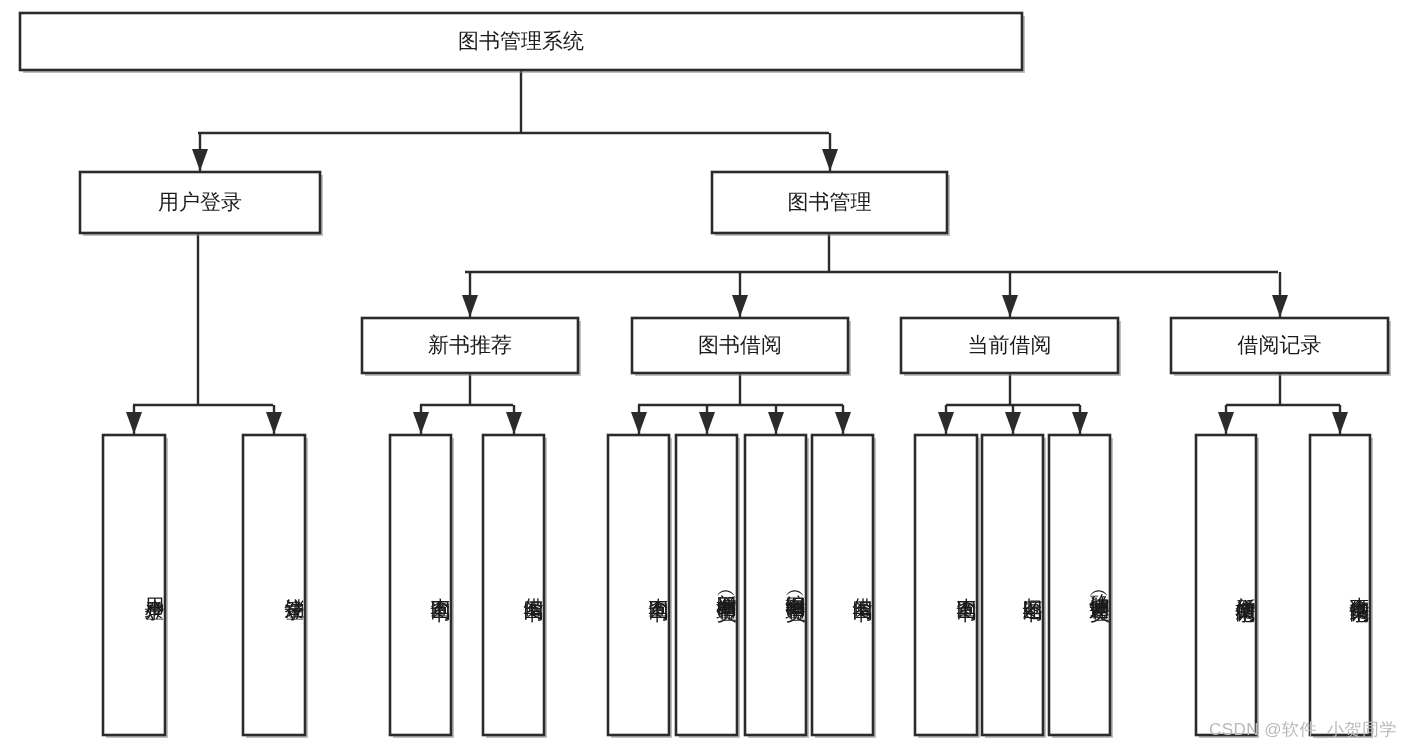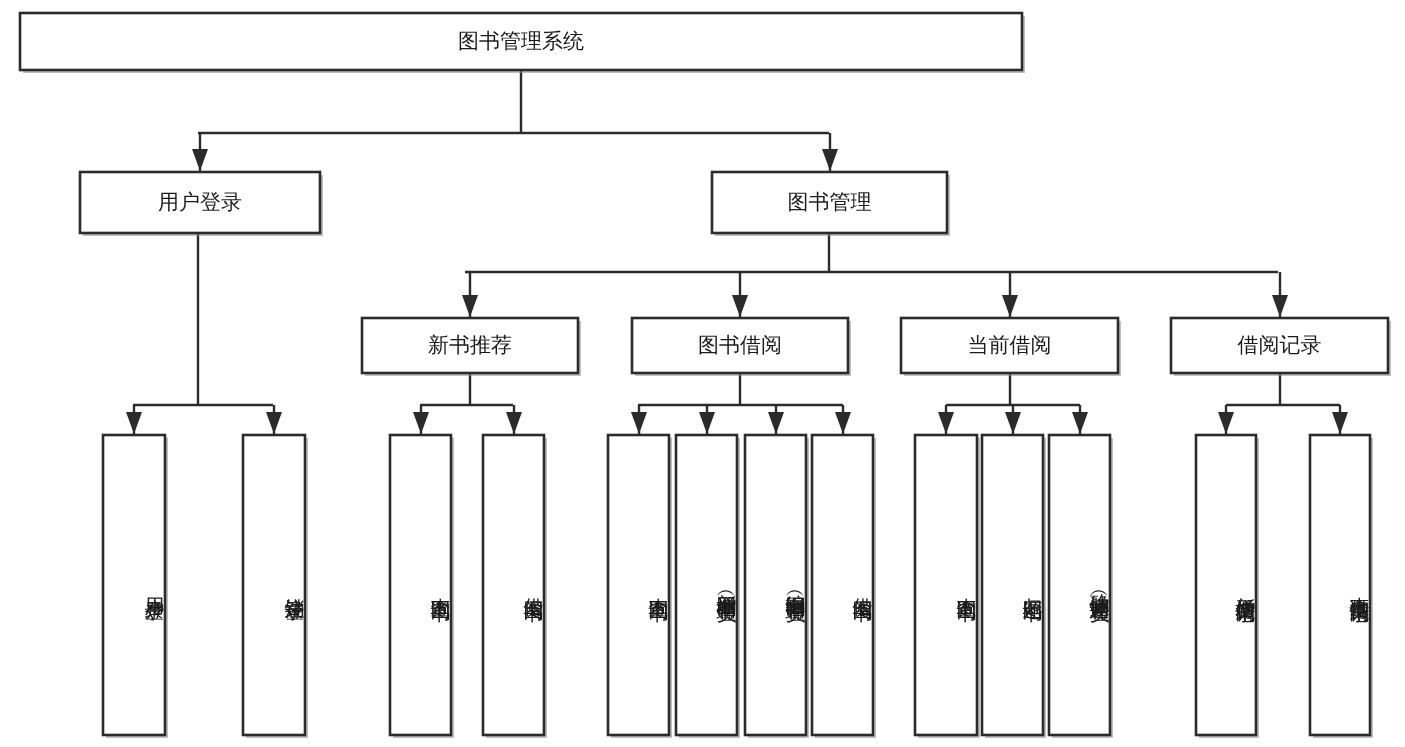--- a/index.html
+++ b/index.html
@@ -256,14 +256,15 @@
       <div class="node-label-v" style="left: 676px; top: 443px; width: 61px; height: 284px;">新增图书（管理员）</div>
       <div class="node-label-v" style="left: 745px; top: 443px; width: 61px; height: 284px;">编辑图书（管理员）</div>
       <div class="node-label-v" style="left: 812px; top: 443px; width: 61px; height: 284px;">借阅图书</div>
       <div class="node-label-v" style="left: 915px; top: 443px; width: 62px; height: 284px;">查询图书</div>
       <div class="node-label-v" style="left: 982px; top: 443px; width: 61px; height: 284px;">归还图书</div>
       <div class="node-label-v" style="left: 1049px; top: 443px; width: 61px; height: 284px;">确认归还（管理员）</div>
       <div class="node-label-v" style="left: 1196px; top: 443px; width: 60px; height: 284px;">新增借阅记录</div>
       <div class="node-label-v" style="left: 1310px; top: 443px; width: 60px; height: 284px;">查询借阅记录</div>
     </div>
 
+  <div class="watermark">CSDN @软件_小贺同学</div>
 
 </div>
 
 </body></html>

